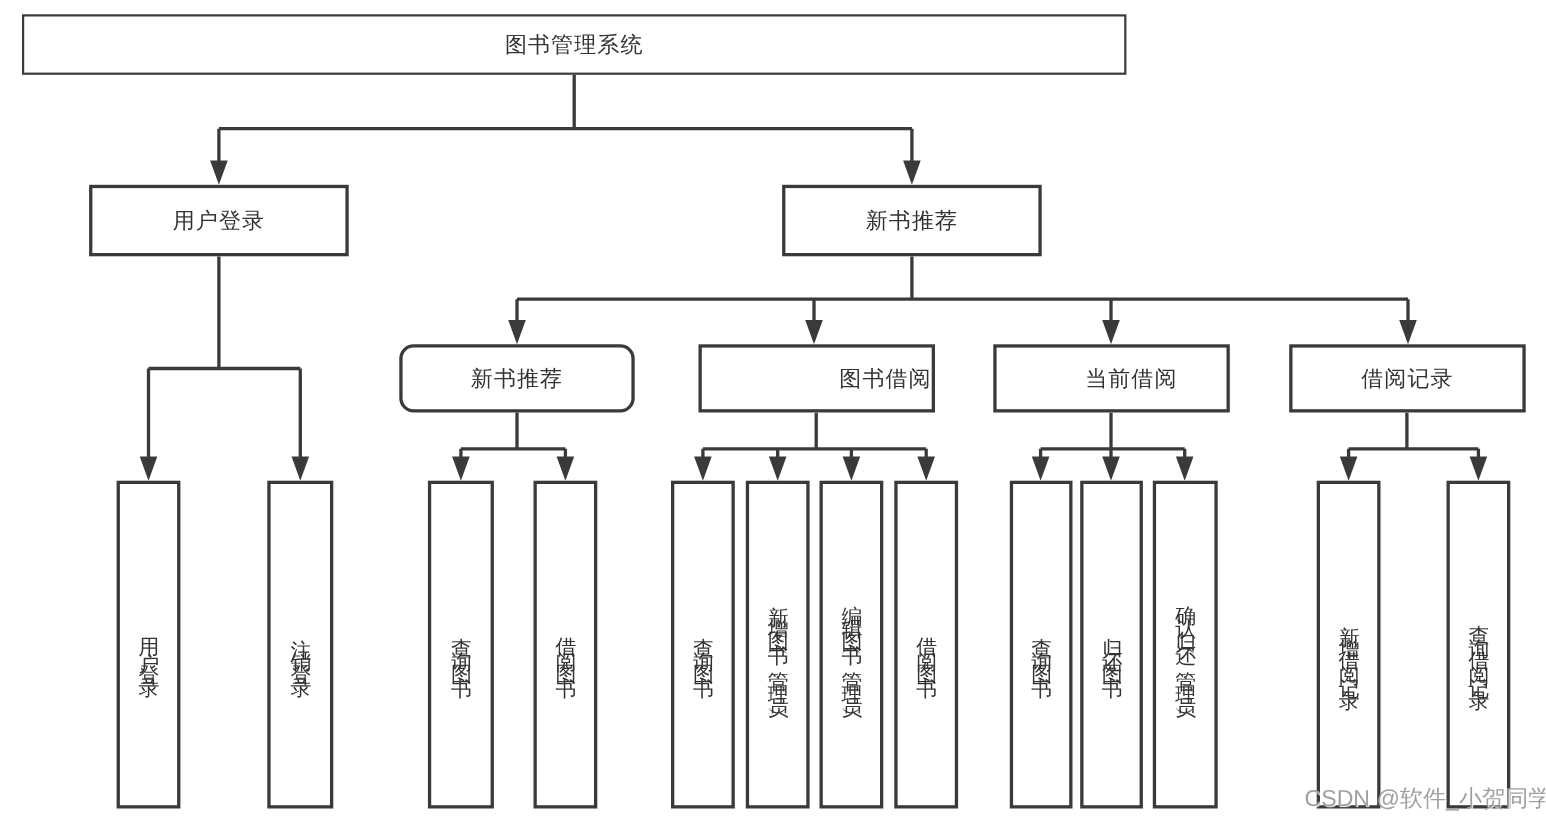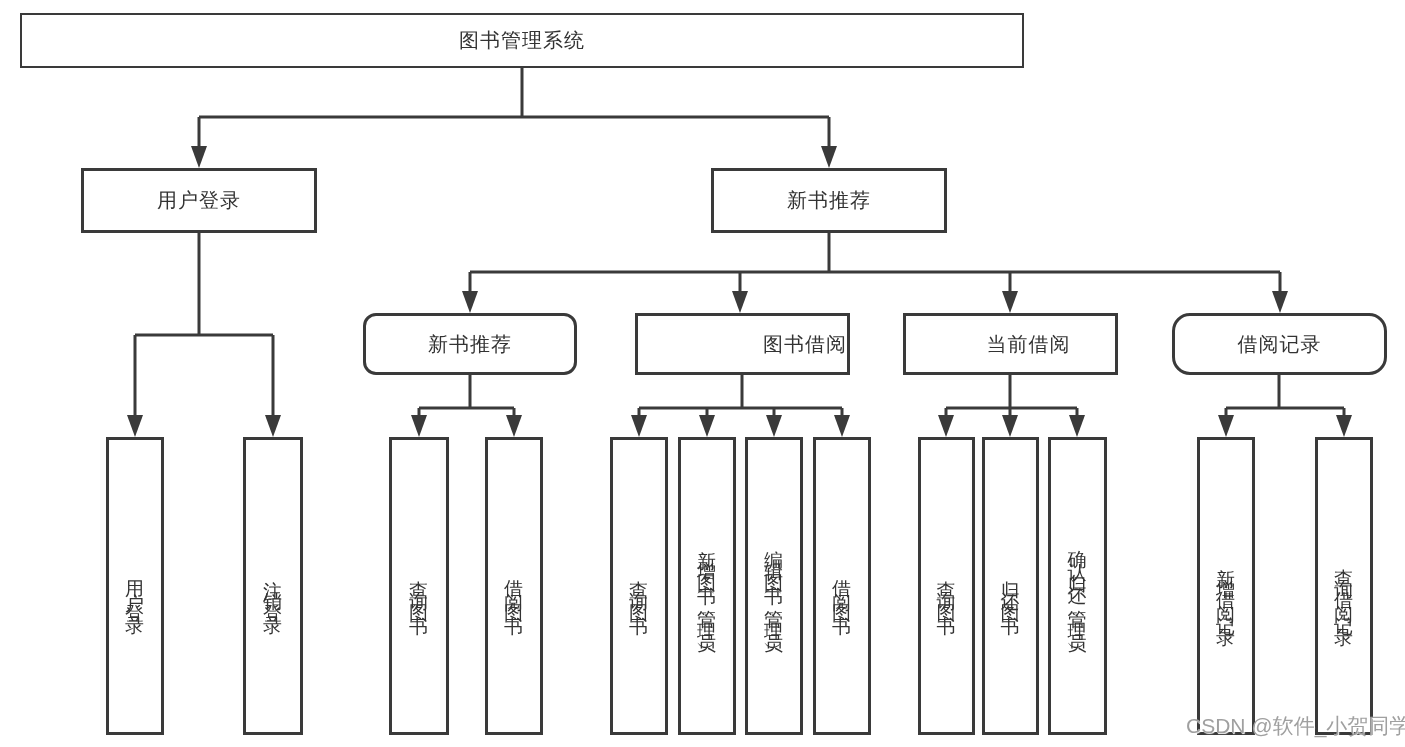--- a/index.html
+++ b/index.html
@@ -103,21 +103,21 @@
 
   <div class="box h-box" style="left:363px; top:313px; width:214px; height:62px;border-radius:13px;">
     <span>新书推荐</span>
   </div>
   <div class="box h-box" style="left:635px; top:313px; width:215px; height:62px;justify-content:flex-end;">
     <span>图书借阅</span>
   </div>
   <div class="box h-box" style="left:903px; top:313px; width:215px; height:62px;padding-left:36px;">
     <span>当前借阅</span>
   </div>
-  <div class="box h-box" style="left:1172px; top:313px; width:215px; height:62px;border-radius:18px;">
+  <div class="box h-box" style="left:1172px; top:313px; width:215px; height:62px;">
     <span>借阅记录</span>
   </div>
 
   <div class="box v-box" style="left:106px; top:437px; width:58px; height:298px;">
     <span>用户登录</span>
   </div>
   <div class="box v-box" style="left:243px; top:437px; width:60px; height:298px;">
     <span>注销登录</span>
   </div>
 

